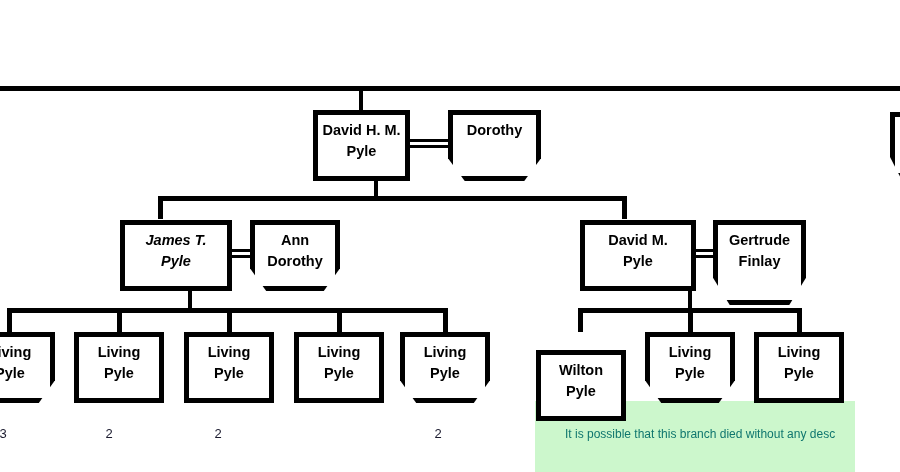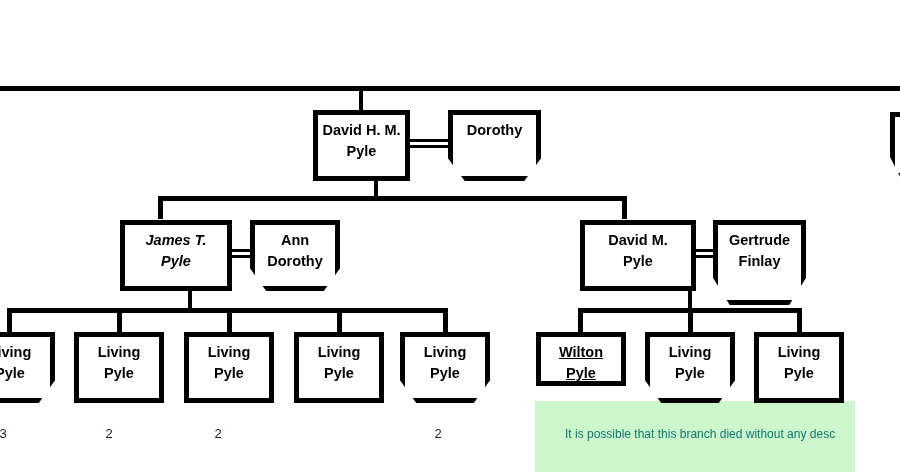--- a/index.html
+++ b/index.html
@@ -158,21 +158,21 @@
   <div class="person" style="left:294px; top:332px; width:90px; height:71px;">
     <span class="nm">Living</span>
     <span class="nm">Pyle</span>
   </div>
 
   <div class="person female" style="left:400px; top:332px; width:90px; height:71px;">
     <span class="nm">Living</span>
     <span class="nm">Pyle</span>
   </div>
 
-  <div class="person" style="left:536px; top:332px; width:90px; height:54px;text-decoration:underline;">
+  <div class="person" style="left:536px; top:350px; width:90px; height:71px;">
     <span class="nm">Wilton</span>
     <span class="nm">Pyle</span>
   </div>
 
   <div class="person female" style="left:645px; top:332px; width:90px; height:71px;">
     <span class="nm">Living</span>
     <span class="nm">Pyle</span>
   </div>
 
   <div class="person" style="left:754px; top:332px; width:90px; height:71px;">

